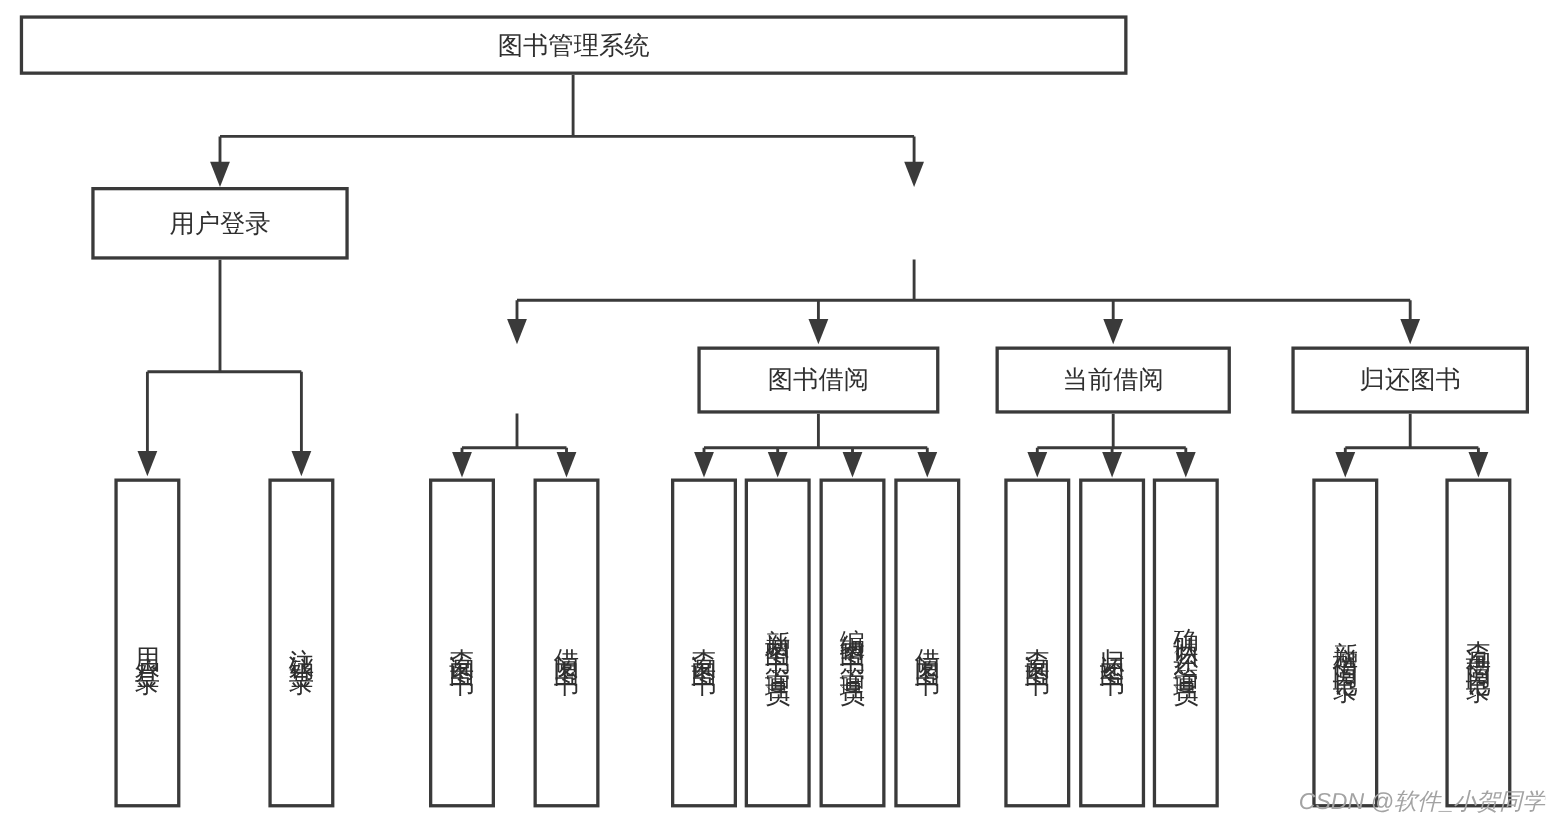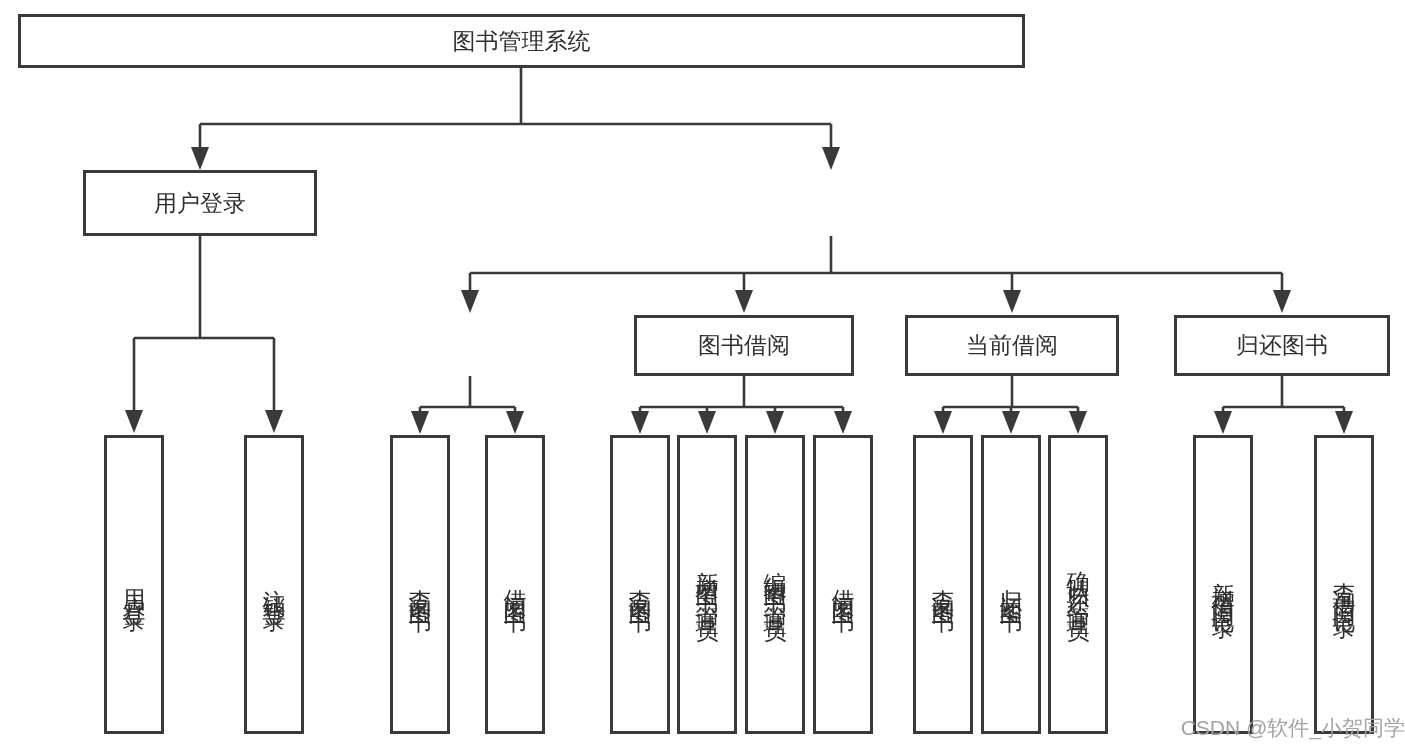--- a/index.html
+++ b/index.html
@@ -43,20 +43,21 @@
   .watermark {
     position: absolute;
     left: 1168px;
     top: 714px;
     width: 237px;
     font-size: 21px;
     color: #a3a3a3;
     text-align: right;
     white-space: nowrap;
     z-index: 5;
+    font-style: italic;
   }
 </style>
 </head>
 <body>
 
 <div class="stage">
 
   <svg class="connectors" viewBox="0 0 1405 747">
     <path fill="none" stroke="#3a3a3a" stroke-width="2.6" d="
       M521,68 V124 M200,124 H831 M200,124 V150 M831,124 V150

